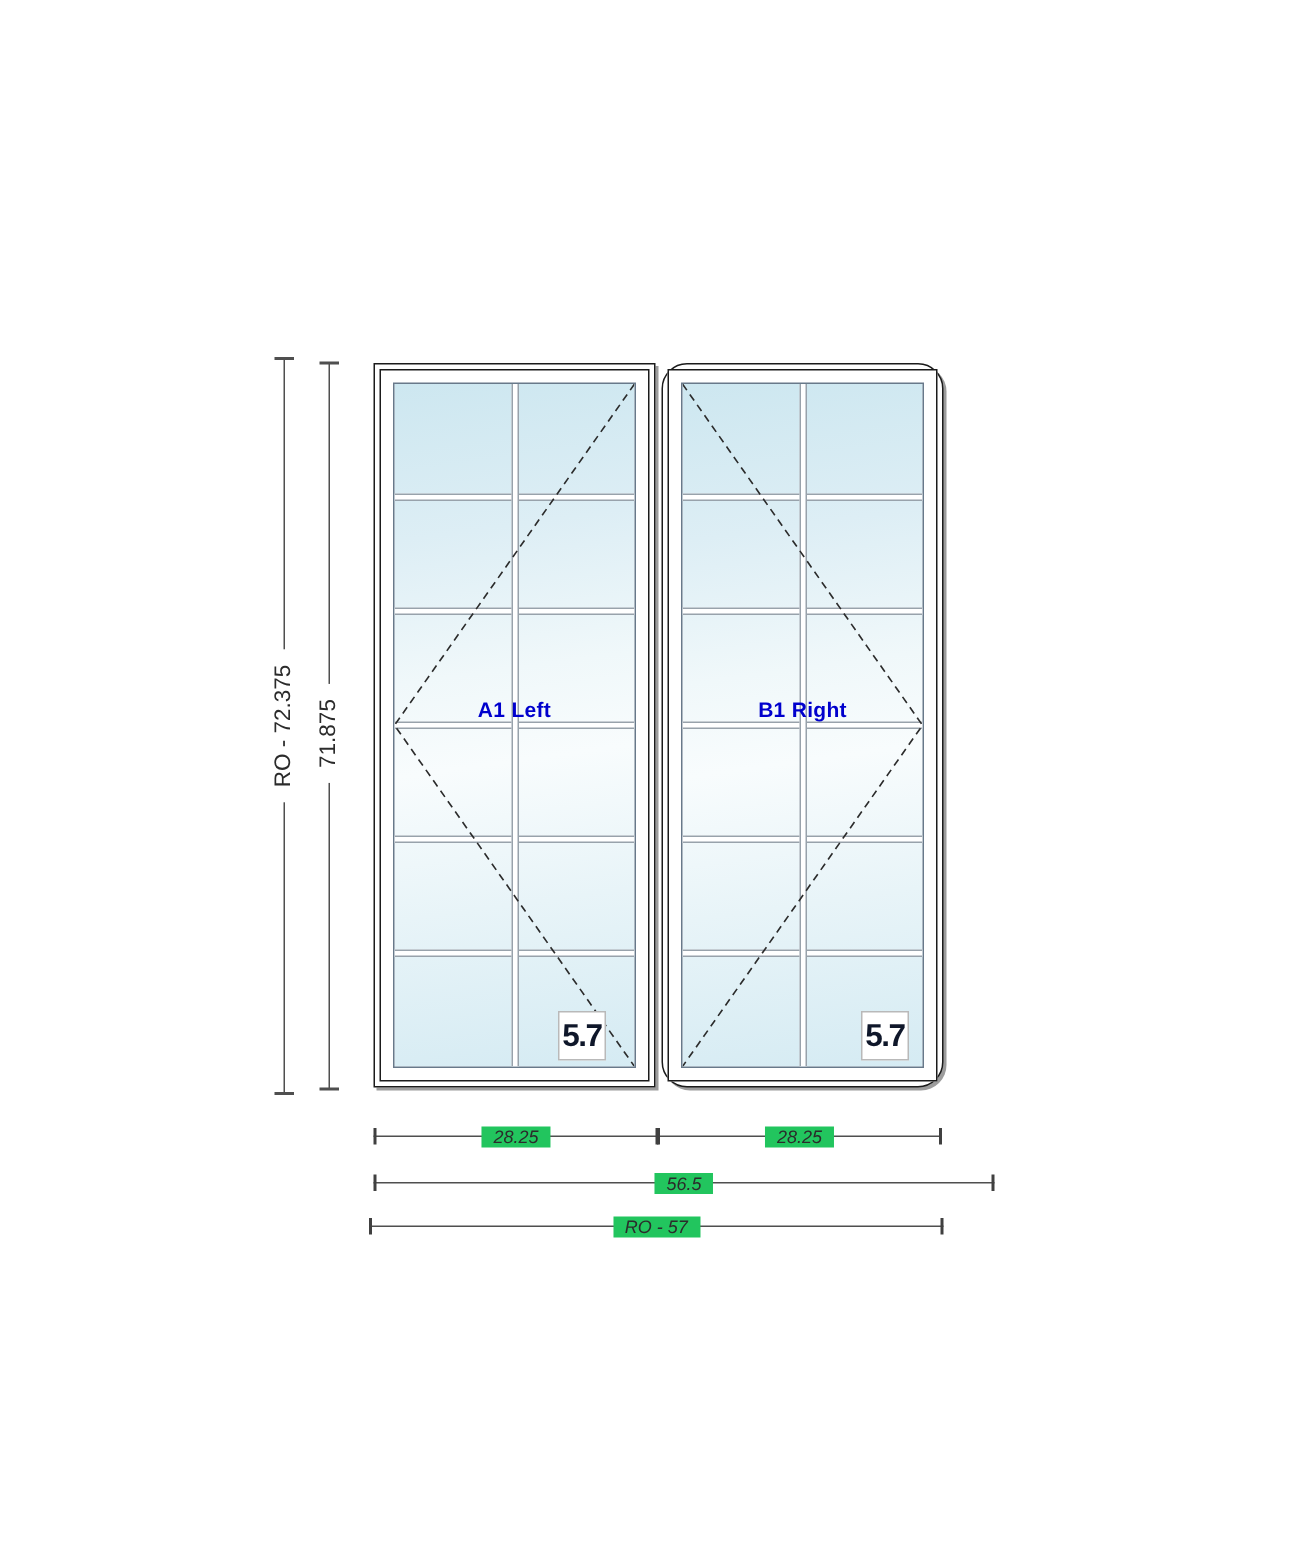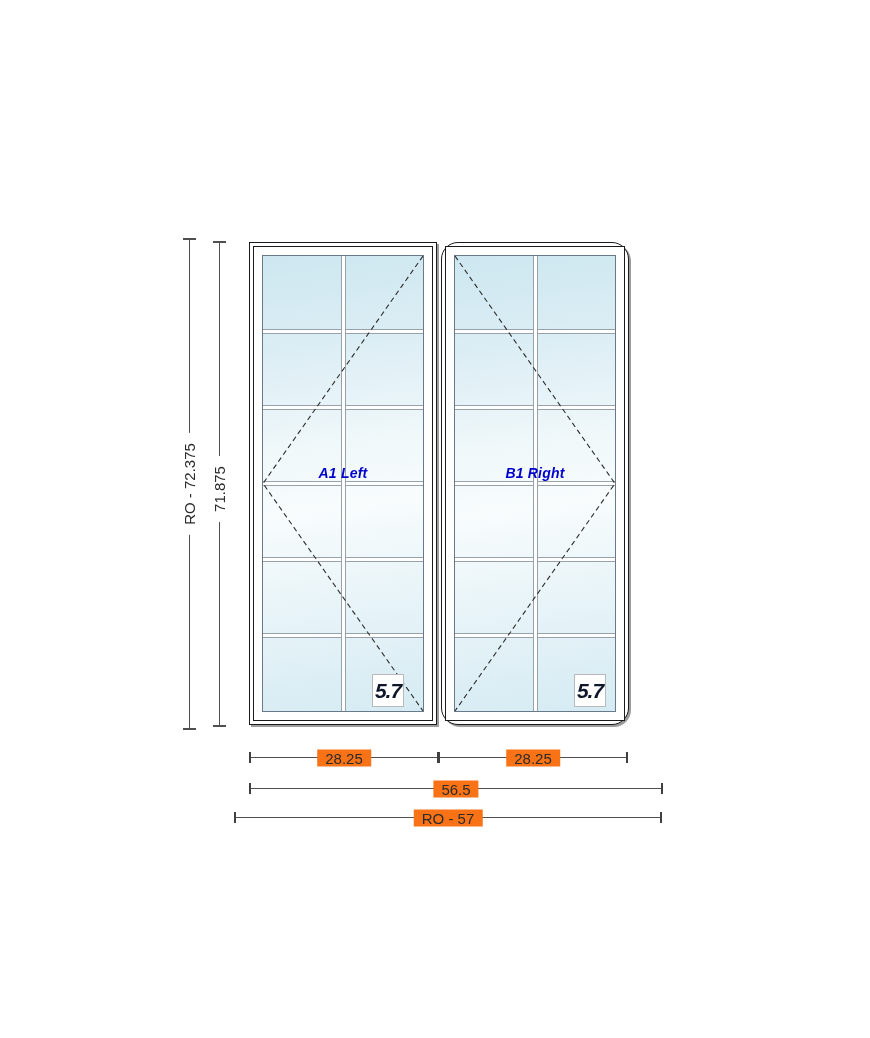--- a/index.html
+++ b/index.html
@@ -5,21 +5,20 @@
   html,body{margin:0;padding:0;background:#fff;}
   .canvas{
     position:relative;width:870px;height:1038px;background:#ffffff;
     font-family:"Liberation Sans", sans-serif;overflow:hidden;
   }
   
   .panel{
     position:absolute;top:242px;width:188px;height:483px;background:#ffffff;
     border:1px solid #1b1b1b;box-sizing:border-box;
     box-shadow:2px 2px 0 #9c9c9c;
-    font-style:italic;
   }
   .panel.a{left:249px;}
   .panel.b{left:441px;border-radius:17px;}
   .sash{
     position:absolute;top:3px;left:3px;right:3px;bottom:3px;
     border:1px solid #1b1b1b;background:#ffffff;
   }
   .glass{
     position:absolute;top:8px;left:8px;right:8px;bottom:8px;
     border:1px solid #68798a;
@@ -59,21 +58,21 @@
     position:absolute;transform:translate(-50%,-50%) rotate(-90deg);
     background:#ffffff;padding:0 10px;font-size:15px;color:#2b2b2b;white-space:nowrap;
   }
   .hdim{position:absolute;height:13px;}
   .hline{position:absolute;left:0;right:0;top:6px;height:1px;background:#4f4f4f;}
   .htick{position:absolute;top:1px;width:2px;height:11px;background:#404040;}
   .htick.t0{left:0;}
   .htick.t1{right:0;}
   .hlabel{
     position:absolute;left:50%;top:50%;transform:translate(-50%,-50%);
-    background:#f97316;padding:0 8px;font-size:15px;color:#2b2b2b;white-space:nowrap;
+    background:#22c55e;padding:0 8px;font-size:12px;color:#2b2b2b;white-space:nowrap;font-style:italic;
   }
 </style>
 </head>
 <body>
 
 <div class="canvas">
 
   <div class="vline" style="left:189px;top:239px;height:490px;"></div>
   <div class="vtick" style="left:183px;top:238px;"></div>
   <div class="vtick" style="left:183px;top:728px;"></div>
@@ -133,20 +132,20 @@
     <div class="hlabel">28.25</div>
   </div>
 
   <div class="hdim" style="left:249px;width:414px;top:782px;">
     <div class="hline"></div>
     <div class="htick t0"></div>
     <div class="htick t1"></div>
     <div class="hlabel">56.5</div>
   </div>
 
-  <div class="hdim" style="left:234px;width:428px;top:811px;">
+  <div class="hdim" style="left:246px;width:383px;top:811px;">
     <div class="hline"></div>
     <div class="htick t0"></div>
     <div class="htick t1"></div>
     <div class="hlabel">RO - 57</div>
   </div>
 
 </div>
 
 </body></html>

